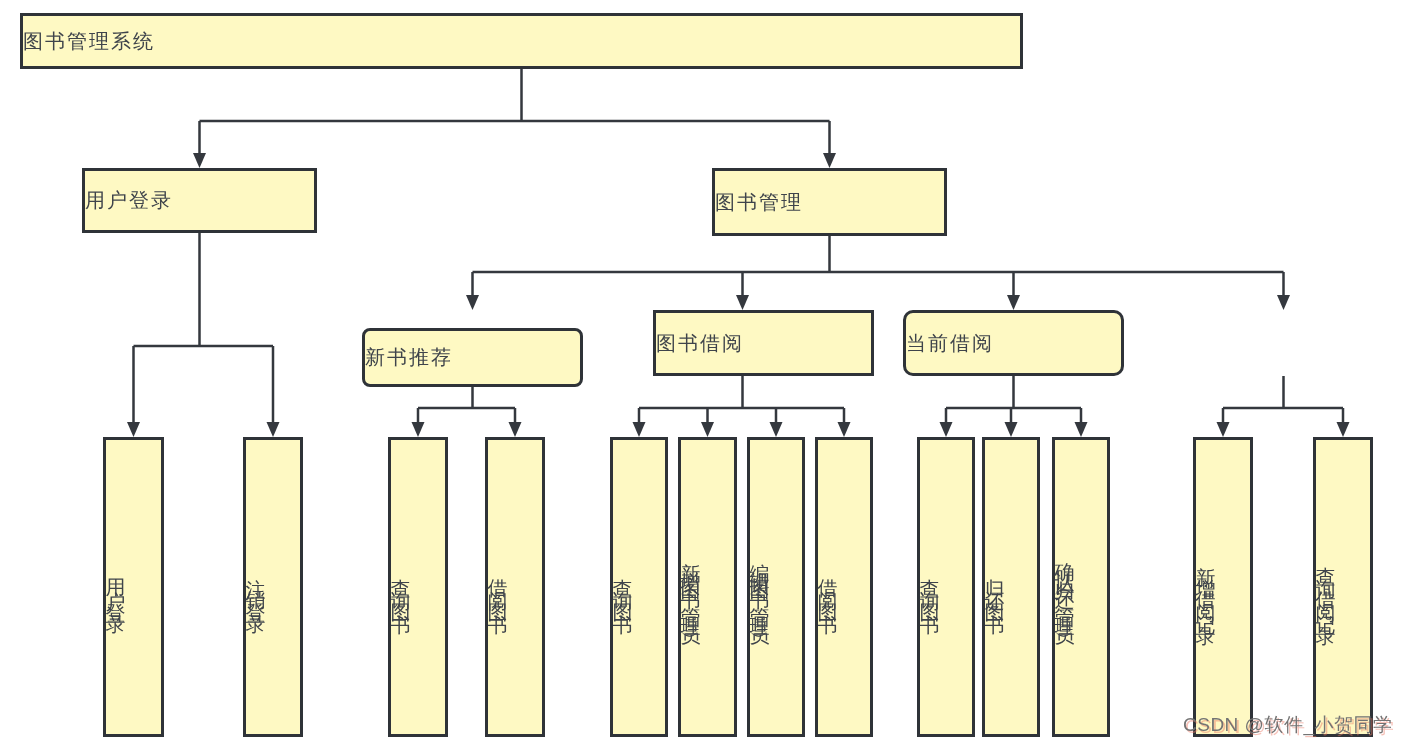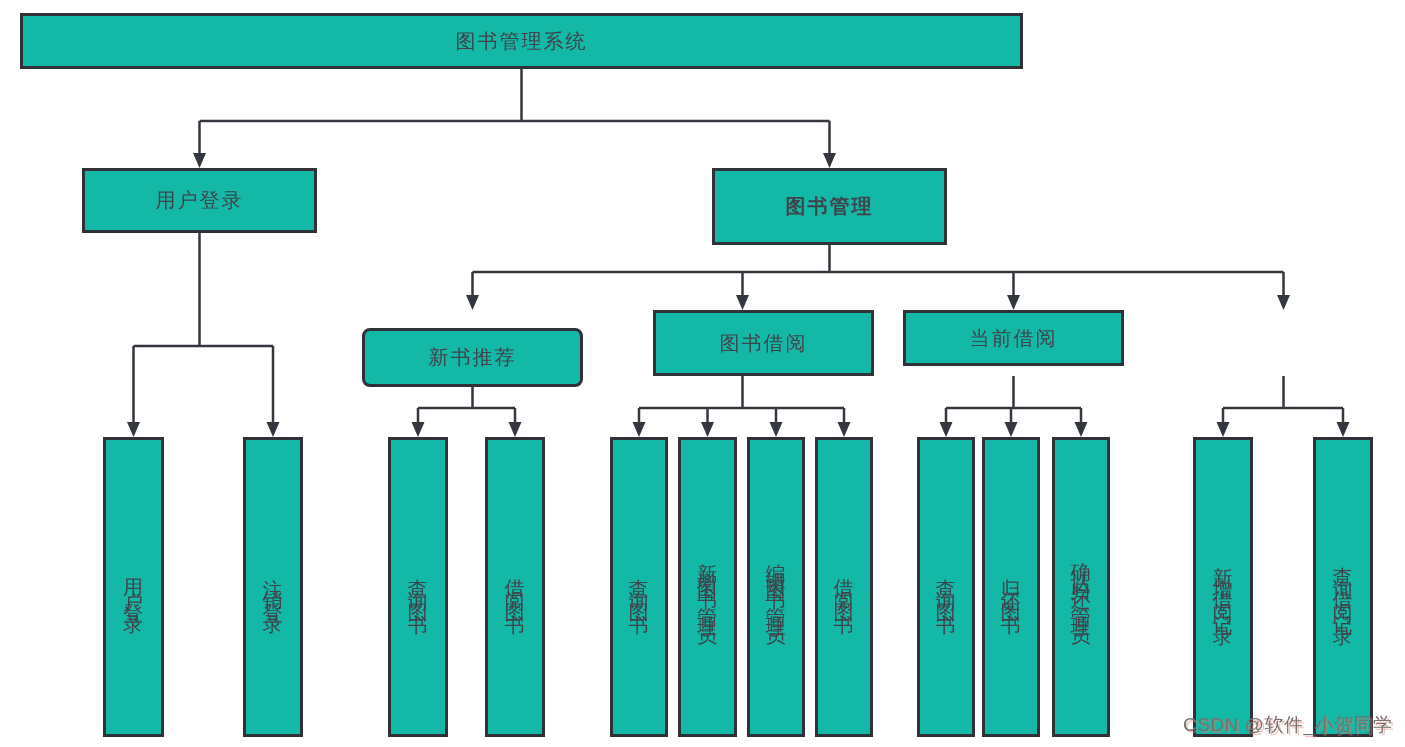--- a/index.html
+++ b/index.html
@@ -12,25 +12,25 @@
     overflow: hidden;
   }
   .wires {
     position: absolute;
     left: 0; top: 0;
     width: 1405px; height: 747px;
   }
   .node {
     position: absolute;
     box-sizing: border-box;
-    background: #14b8a6;
+    background: #fef9c3;
     border: 3px solid #2f3338;
     display: flex;
     align-items: center;
-    justify-content: center;
+    justify-content: flex-start;
     color: #3f444b;
     font-size: 20px;
   }
   .htext {
     letter-spacing: 2px;
     white-space: nowrap;
   }
   .vtext {
     writing-mode: vertical-rl;
     text-orientation: mixed;
@@ -97,31 +97,31 @@
     </g>
   </svg>
 
   <div class="node" style="left:20px; top:13px; width:1003px; height:56px;">
     <span class="htext">图书管理系统</span>
   </div>
 
   <div class="node" style="left:82px; top:168px; width:235px; height:65px;">
     <span class="htext">用户登录</span>
   </div>
-  <div class="node" style="left:712px; top:168px; width:235px; height:77px;font-weight:bold;">
+  <div class="node" style="left:712px; top:168px; width:235px; height:68px;">
     <span class="htext">图书管理</span>
   </div>
 
   <div class="node" style="left:362px; top:328px; width:221px; height:59px;border-radius:8px;">
     <span class="htext">新书推荐</span>
   </div>
   <div class="node" style="left:632px; top:310px; width:221px; height:66px;margin-left:21px;">
     <span class="htext">图书借阅</span>
   </div>
-  <div class="node" style="left:903px; top:310px; width:221px; height:56px;">
+  <div class="node" style="left:903px; top:310px; width:221px; height:66px;border-radius:10px;">
     <span class="htext">当前借阅</span>
   </div>
 
   <div class="node" style="left:103px; top:437px; width:61px; height:300px;">
     <span class="vtext">用户登录</span>
   </div>
   <div class="node" style="left:243px; top:437px; width:60px; height:300px;">
     <span class="vtext">注销登录</span>
   </div>
   <div class="node" style="left:388px; top:437px; width:60px; height:300px;">

